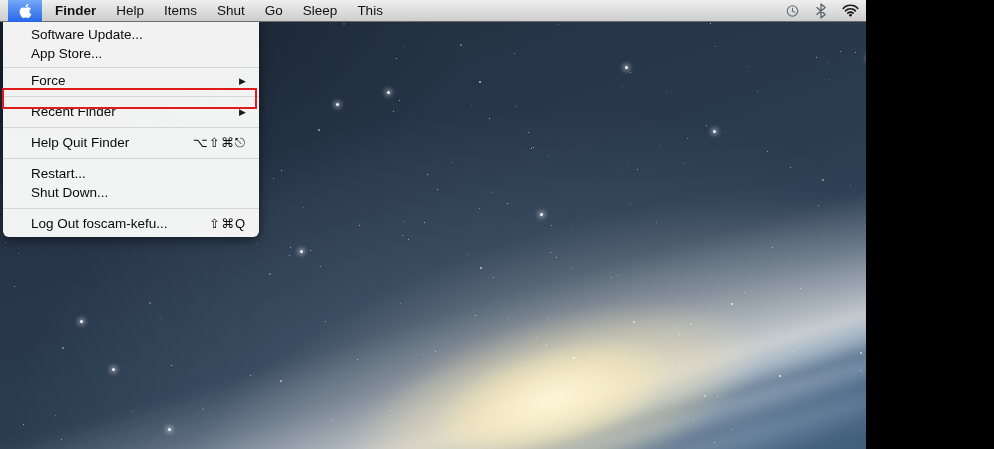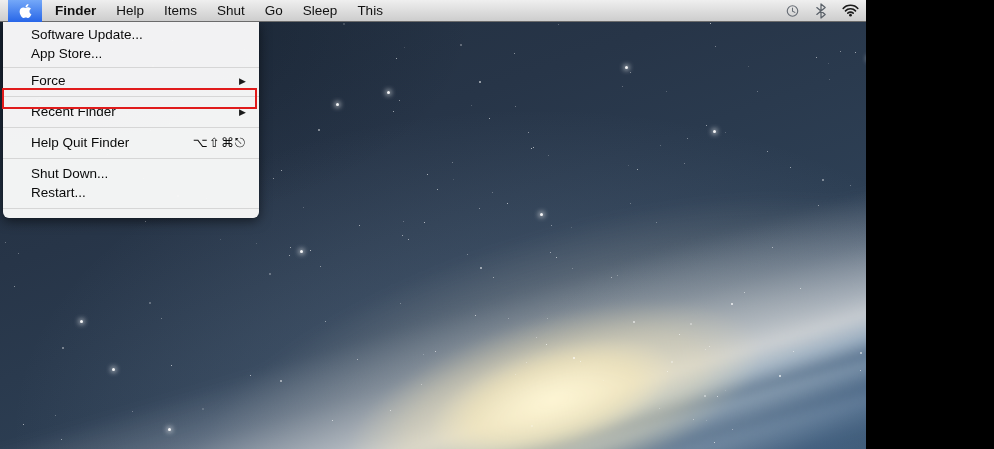--- a/index.html
+++ b/index.html
@@ -363,23 +363,27 @@
       <span>Recent Finder</span>
       <span class="sub-arrow">▶</span>
     </div>
     <div class="sep"></div>
     <div class="mi">
       <span>Help Quit Finder</span>
       <span class="shortcut">⌥⇧⌘⎋</span>
     </div>
     <div class="sep"></div>
     <div class="mi">
+      <span>Restart...</span>
+    </div>
+    <div class="mi">
       <span>Shut Down...</span>
     </div>
-    <div class="mi">
-      <span>Restart...</span>
-    </div>
     <div class="sep"></div>
+    <div class="mi">
+      <span>Log Out foscam-kefu...</span>
+      <span class="shortcut">⇧⌘Q</span>
+    </div>
   </div>
 
   <div class="annotation-box"></div>
 
 </div>
 
 </body></html>

